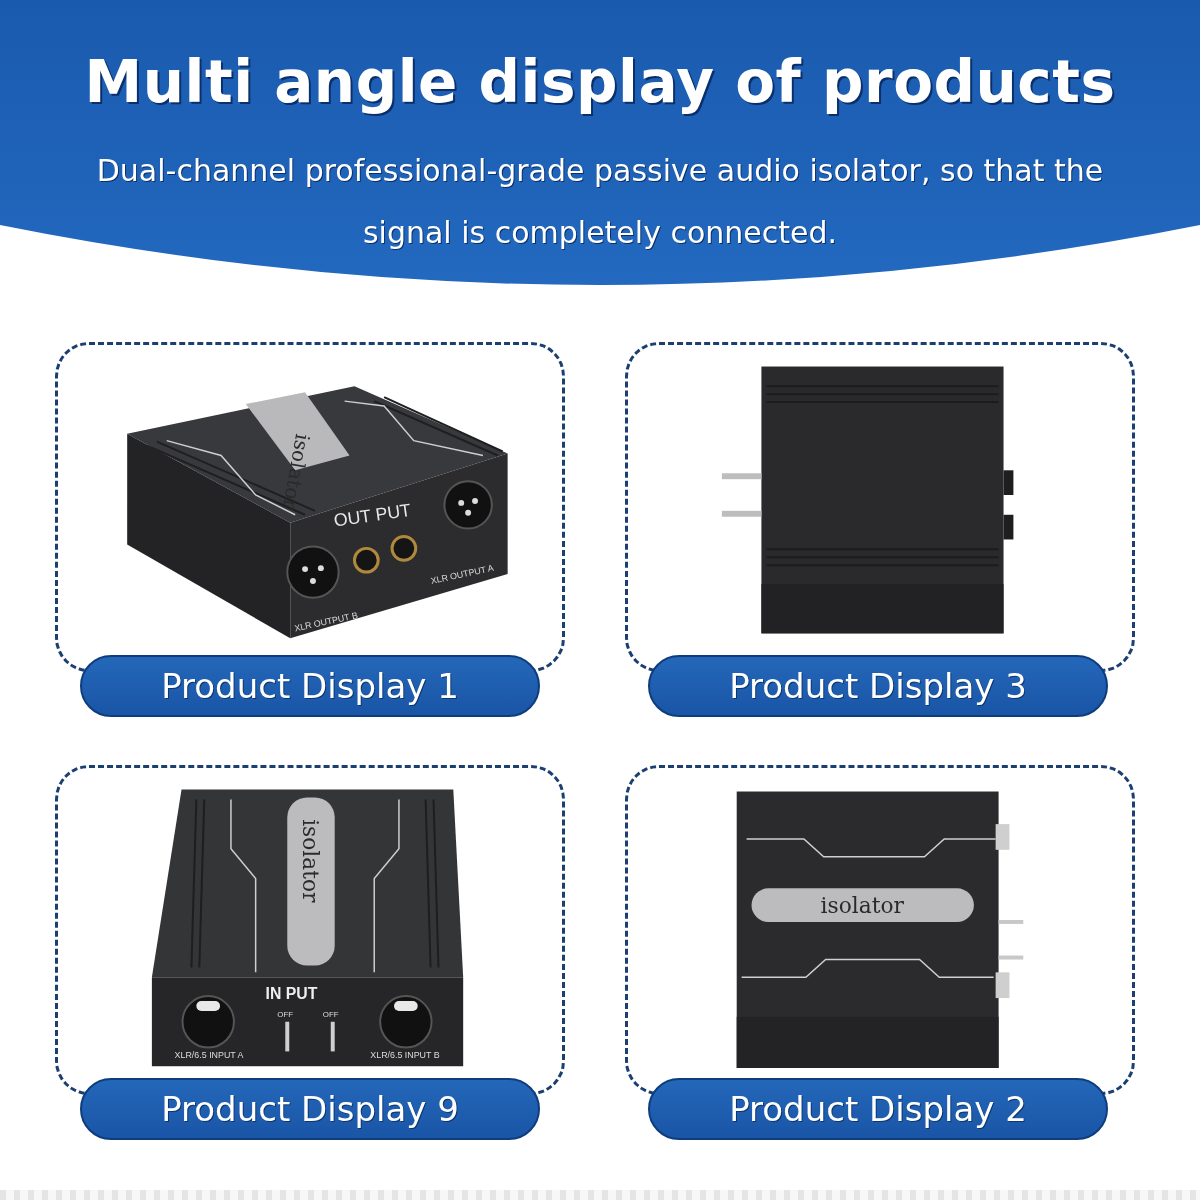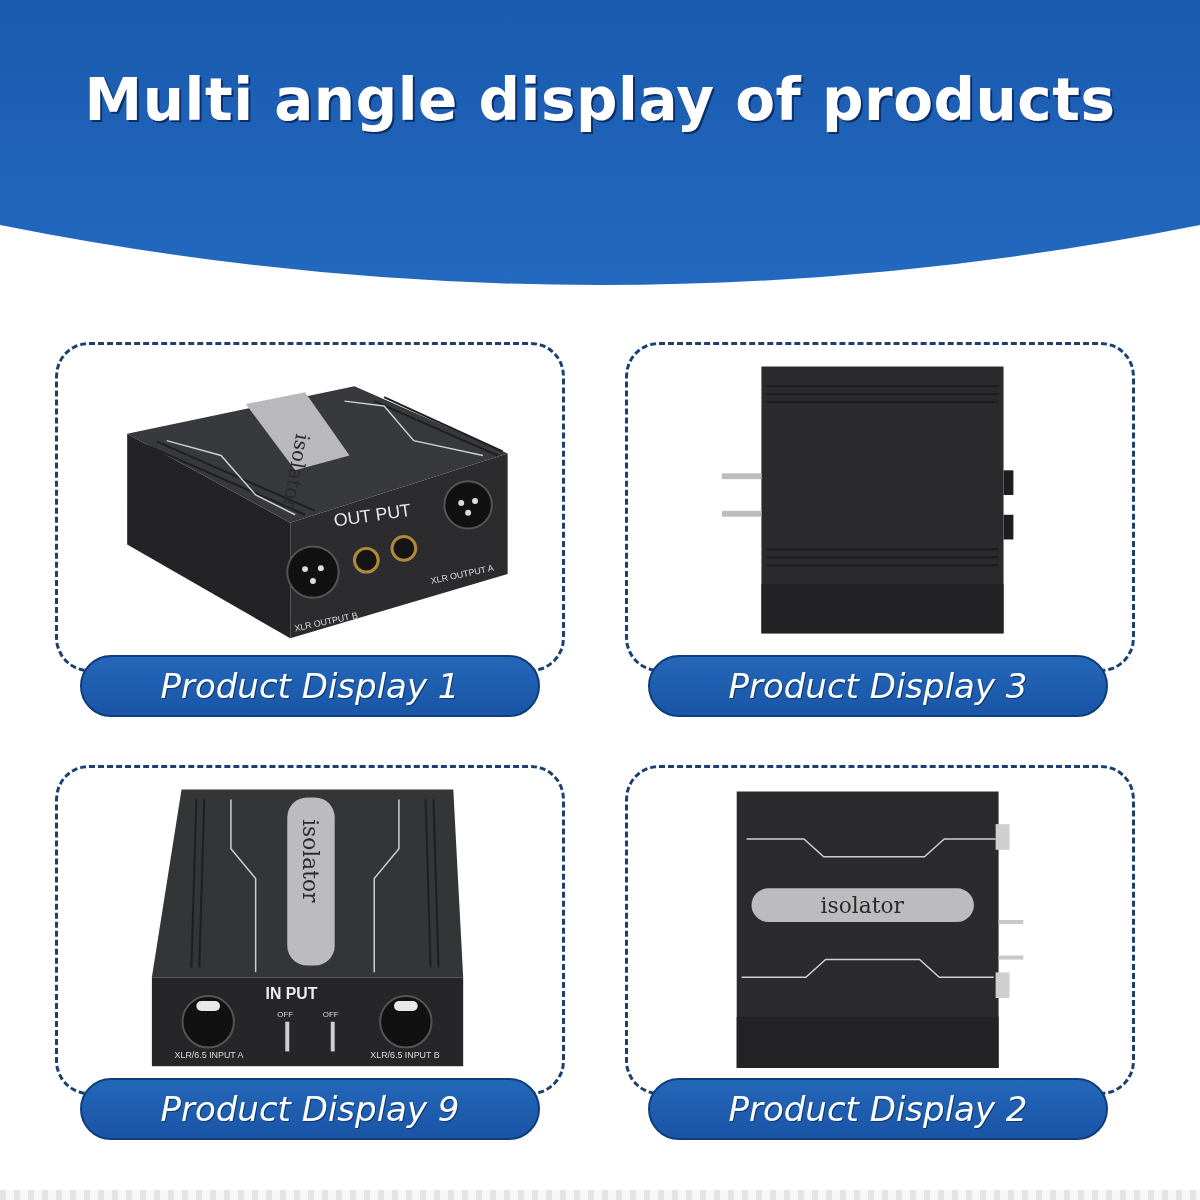--- a/index.html
+++ b/index.html
@@ -11,21 +11,20 @@
   }
   .banner {
     position: absolute; left: 0; top: 0; width: 1200px; height: 300px;
     overflow: hidden;
   }
   .banner svg { position: absolute; left: 0; top: 0; }
   .banner-title {
     position: absolute; left: 0; top: 48px; width: 1200px; text-align: center;
     color: #ffffff; font-weight: bold; font-size: 58px; letter-spacing: 0.5px;
     text-shadow: 2px 2px 0 #0a2f6b;
-    margin-top: 18px;
   }
   .banner-sub {
     position: absolute; left: 20px; top: 140px; width: 1160px; text-align: center;
     color: #ffffff; font-size: 30px; line-height: 62px;
     text-shadow: 1px 1px 0 #0a2f6b;
   }
   .card {
     position: absolute; width: 510px; height: 330px;
     border: 3px dashed #1b3f70; border-radius: 34px; box-sizing: border-box;
     background: #ffffff;
@@ -34,21 +33,20 @@
     position: absolute; left: 0; top: 0; width: 100%; height: 300px;
   }
   .pill {
     position: absolute; height: 62px; width: 460px;
     border-radius: 31px;
     background: linear-gradient(#2467b9, #1a55a6);
     border: 2px solid #0e3d7e;
     box-sizing: border-box;
     color: #ffffff; font-size: 34px; text-align: center; line-height: 58px;
     text-shadow: 1px 1px 0 #0b3670;
-    font-style: italic;
   }
   .footer-strip {
     position: absolute; left: 0; top: 1190px; width: 1200px; height: 10px;
     background: repeating-linear-gradient(90deg, #d9d9d9 0 6px, #f4f4f4 6px 14px);
     opacity: 0.7;
   }
 </style>
 </head>
 <body>
 
@@ -56,20 +54,24 @@
   <svg width="1200" height="300">
     <defs>
       <linearGradient id="bg" x1="0" y1="0" x2="0" y2="1">
         <stop offset="0" stop-color="#1a5aae"></stop>
         <stop offset="1" stop-color="#2269bf"></stop>
       </linearGradient>
     </defs>
     <path d="M0,0 H1200 V225 Q600,345 0,225 Z" fill="url(#bg)"></path>
   </svg>
   <div class="banner-title">Multi angle display of products</div>
+  <div class="banner-sub">
+    <div>Dual-channel professional-grade passive audio isolator, so that the</div>
+    <div>signal is completely connected.</div>
+  </div>
 </div>
 
 <div class="card" style="left:55px; top:342px;">
   <svg class="product" viewBox="0 0 510 300">
 
     <polygon points="70,88 300,40 455,108 235,178" fill="#38393c"></polygon>
 
     <g stroke="#1f1f21" stroke-width="2">
       <line x1="90" y1="100" x2="250" y2="170"></line>
         <line x1="100" y1="96" x2="260" y2="166"></line>

